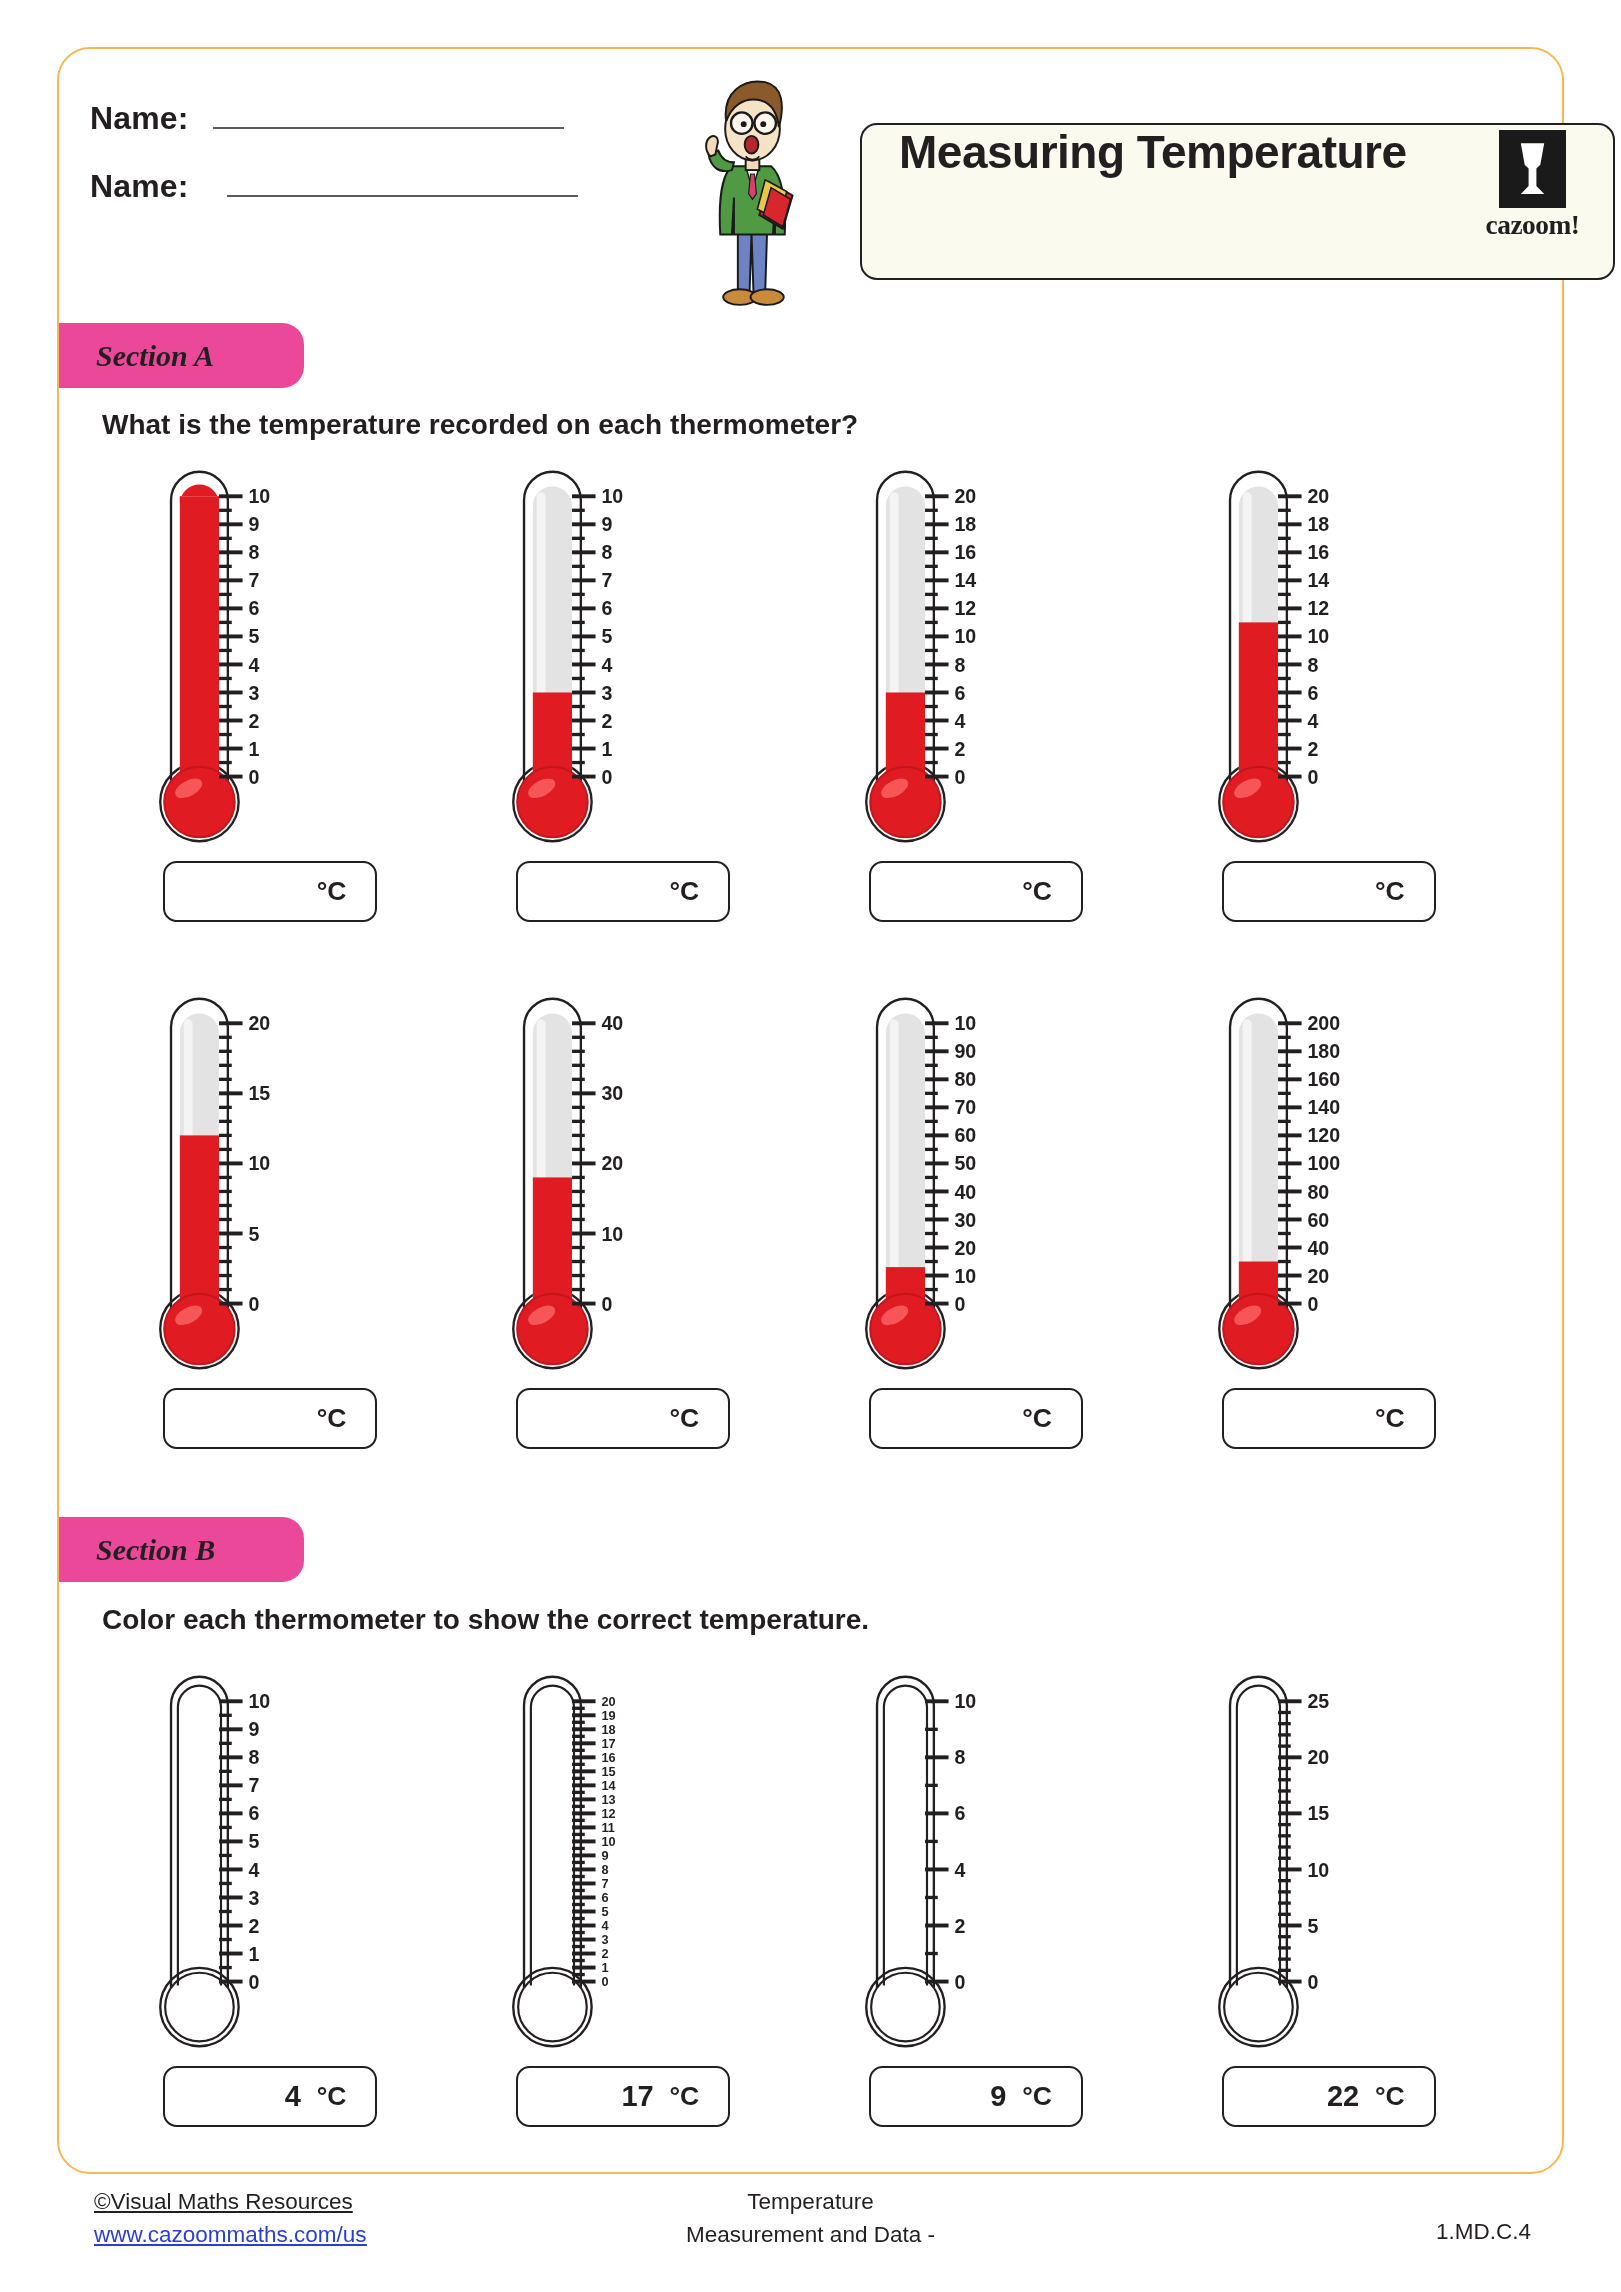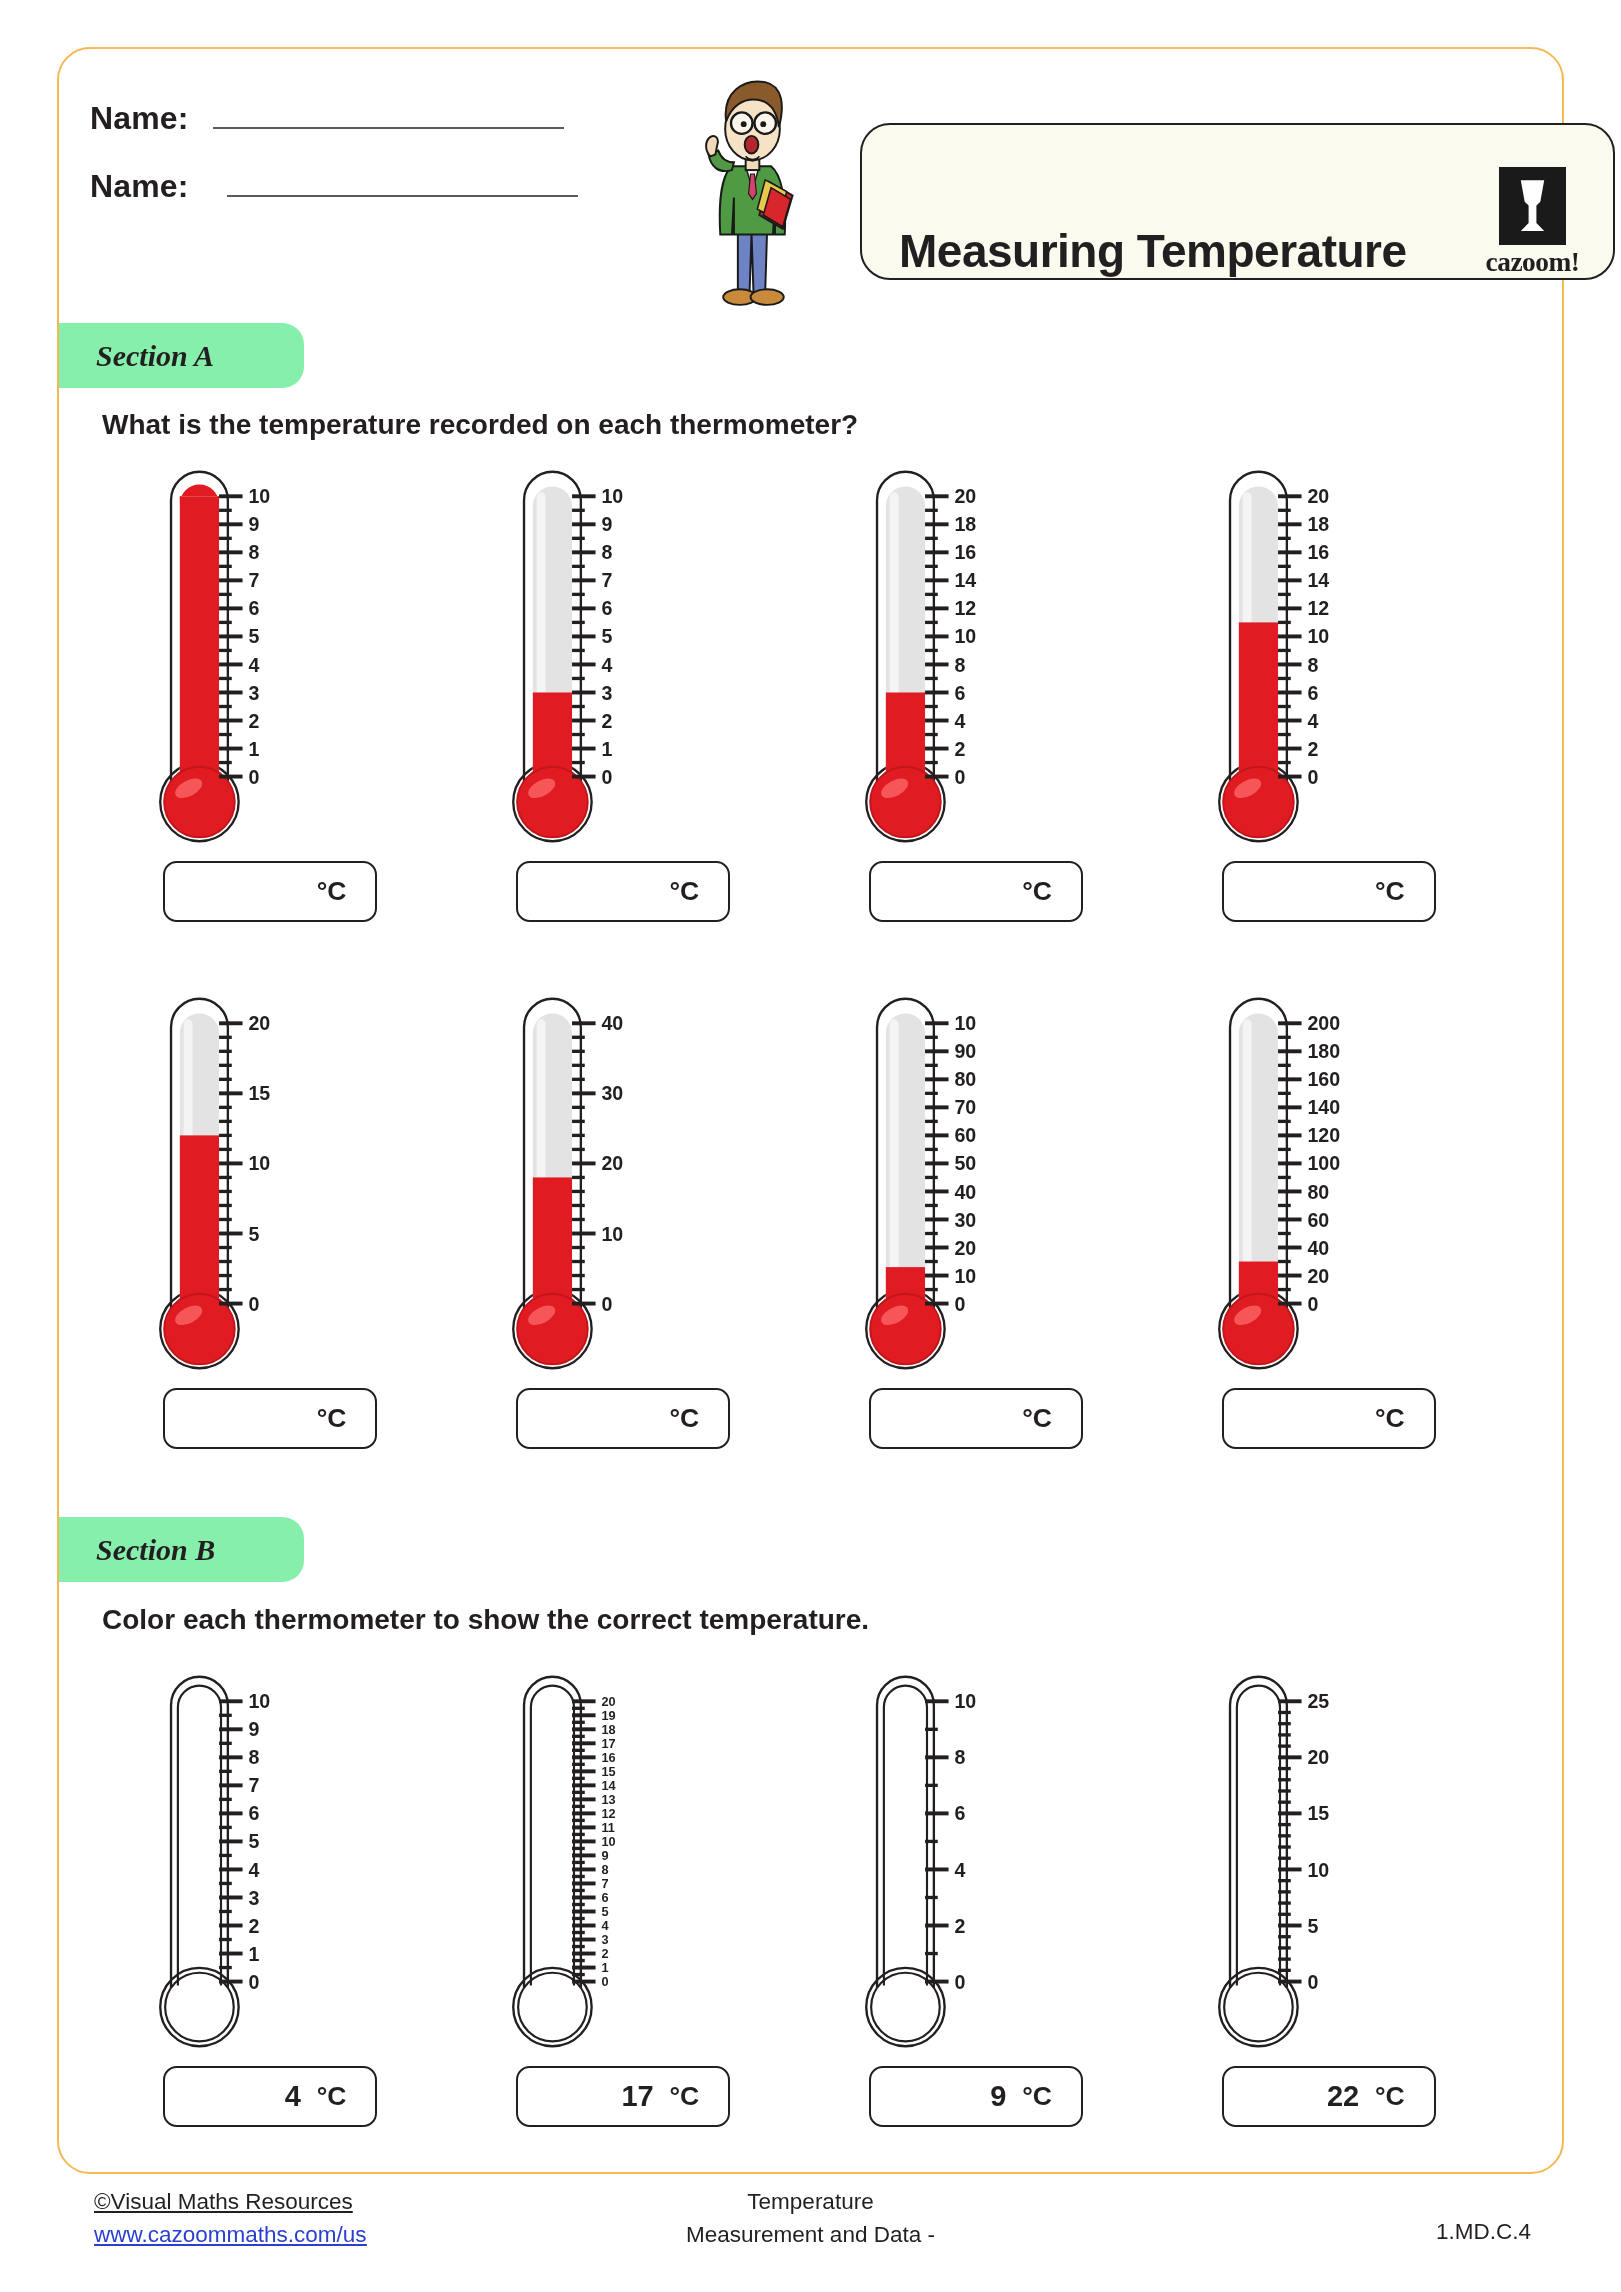--- a/index.html
+++ b/index.html
@@ -21,30 +21,30 @@
   .fld-line{display:inline-block;border-bottom:2px solid #5b5b5b;height:29px;}
   .name-line{width:351px;}
   .date-line{width:351px;margin-left:13.7px;}
 
   
   .mascot{position:absolute;left:603px;top:-11.8px;width:127px;height:245px;}
 
   
   .title-pill{
     position:absolute;left:774px;top:39px;width:755px;height:157px;
-    border:2.9px solid #231f20;border-radius:30px;background:#fbfaef;box-sizing:border-box;
-    display:flex;align-items:flex-end;justify-content:space-between;padding:0 25.5px 0 37px;
+    border:2.9px solid #231f20;border-radius:17px;background:#fbfaef;box-sizing:border-box;
+    display:flex;align-items:flex-start;justify-content:space-between;padding:0 25.5px 0 37px;
   }
   .title-text{font-size:46px;font-weight:bold;letter-spacing:-0.5px;white-space:nowrap;}
   .logo{width:110px;height:116px;display:flex;flex-direction:column;align-items:center;justify-content:flex-end;}
   .logo-mark{width:67px;height:78px;background:#1a1a1a;display:flex;align-items:center;justify-content:center;}
   .logo-word{font-family:"Liberation Serif",serif;font-weight:bold;font-size:27.4px;margin-top:2px;letter-spacing:-0.5px;}
 
   
-  .section-band{position:absolute;left:59px;height:65px;background:#86efac;border-radius:0 21.6px 21.6px 0;display:flex;align-items:center;padding-left:37px;box-sizing:border-box;}
+  .section-band{position:absolute;left:59px;height:65px;background:#ec4899;border-radius:0 21.6px 21.6px 0;display:flex;align-items:center;padding-left:37px;box-sizing:border-box;}
   .section-band span{font-family:"Liberation Serif",serif;font-style:italic;font-weight:bold;font-size:30px;}
   .prompt{position:absolute;left:102px;font-size:28px;font-weight:bold;}
 
   
   .row{position:absolute;left:94px;width:1411px;display:flex;}
   .cell{width:353px;display:flex;flex-direction:column;align-items:center;}
   .therm-wrap{position:relative;width:294px;height:392px;}
   .therm-svg{position:absolute;left:0;top:0;}
 
   .answer-box{

